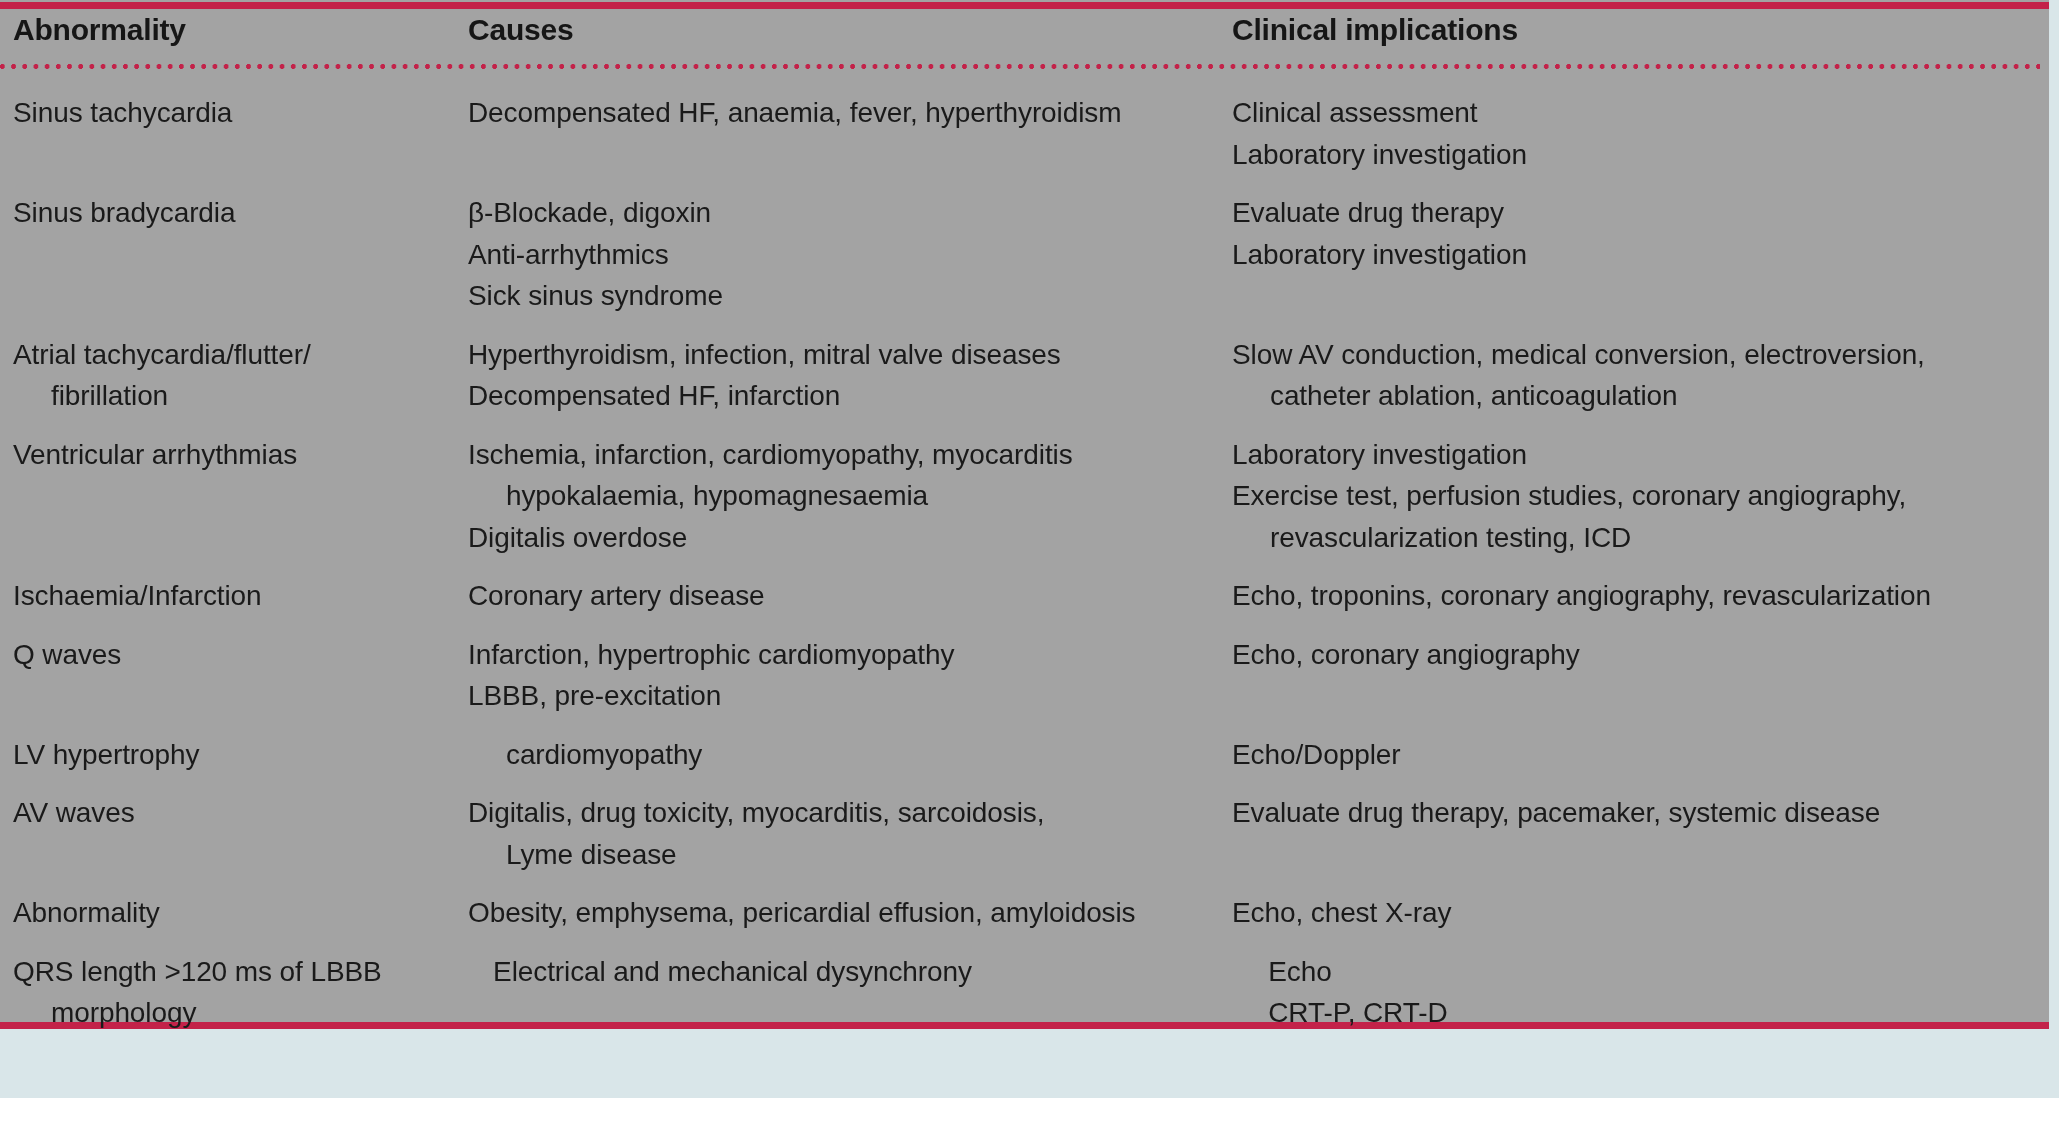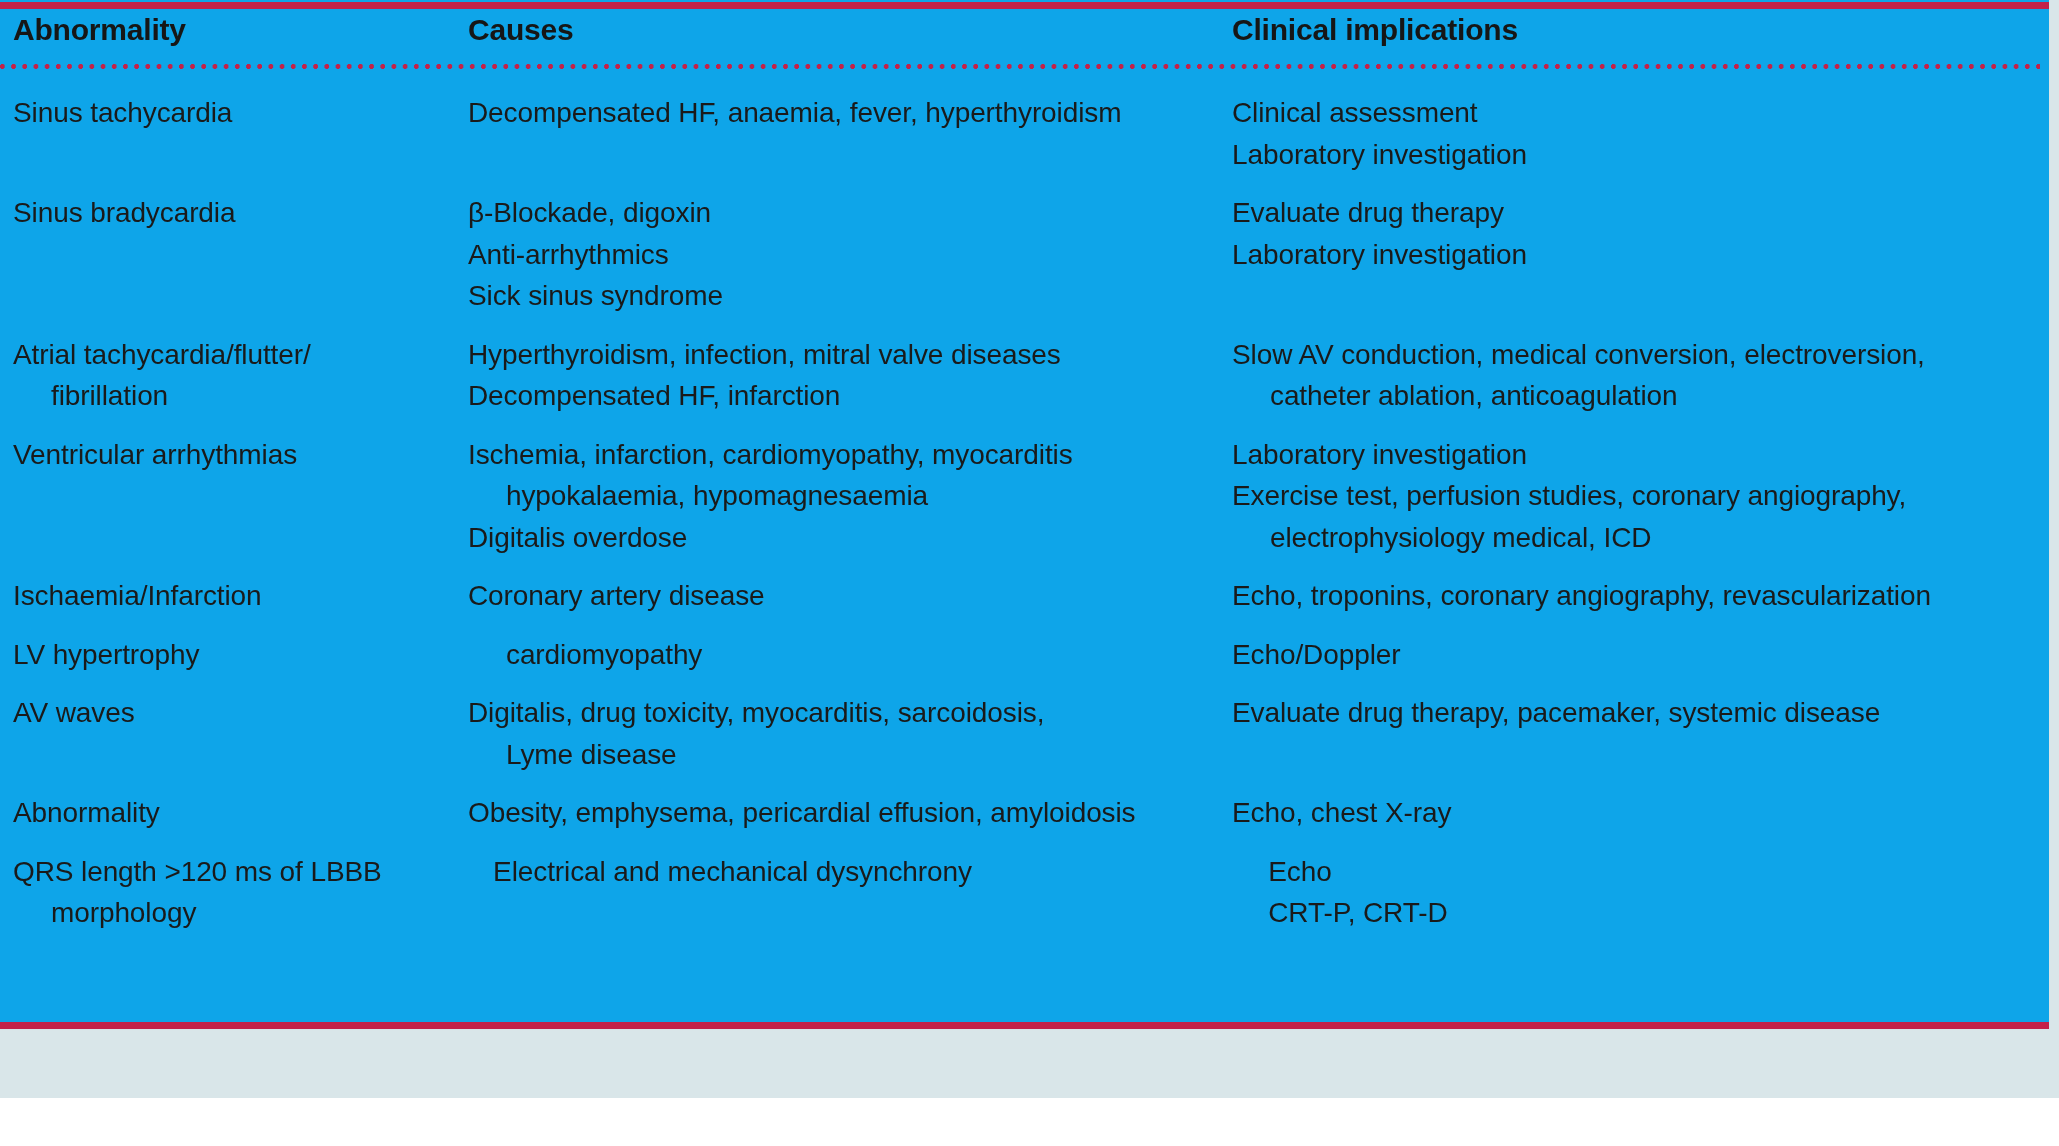--- a/index.html
+++ b/index.html
@@ -28,21 +28,21 @@
     height: 1098px;
     background: #d9e6e9;
   }
   
   .table-panel {
     position: absolute;
     left: 0;
     top: 0;
     width: 2049px;
     height: 1028px;
-    background: #0ea5e9;
+    background: #a3a3a3;
   }
   .rule-top {
     position: absolute;
     left: 0;
     top: 2px;
     width: 2049px;
     height: 7px;
     background: #c32249;
   }
   .rule-bottom {
@@ -197,38 +197,56 @@
             <div class="cell">
               <span class="line">Ischemia, infarction, cardiomyopathy, myocarditis</span>
               <span class="line indent">hypokalaemia, hypomagnesaemia</span>
               <span class="line">Digitalis overdose</span>
             </div>
           </div>
           <div class="col col-implications">
             <div class="cell">
               <span class="line">Laboratory investigation</span>
               <span class="line">Exercise test, perfusion studies, coronary angiography,</span>
-              <span class="line indent">electrophysiology medical, ICD</span>
+              <span class="line indent">revascularization testing, ICD</span>
             </div>
           </div>
         </div>
         <div class="row">
           <div class="col col-abnormality">
             <div class="cell">
               <span class="line">Ischaemia/Infarction</span>
             </div>
           </div>
           <div class="col col-causes">
             <div class="cell">
               <span class="line">Coronary artery disease</span>
             </div>
           </div>
           <div class="col col-implications">
             <div class="cell">
               <span class="line">Echo, troponins, coronary angiography, revascularization</span>
+            </div>
+          </div>
+        </div>
+        <div class="row">
+          <div class="col col-abnormality">
+            <div class="cell">
+              <span class="line">Q waves</span>
+            </div>
+          </div>
+          <div class="col col-causes">
+            <div class="cell">
+              <span class="line">Infarction, hypertrophic cardiomyopathy</span>
+              <span class="line">LBBB, pre-excitation</span>
+            </div>
+          </div>
+          <div class="col col-implications">
+            <div class="cell">
+              <span class="line">Echo, coronary angiography</span>
             </div>
           </div>
         </div>
         <div class="row">
           <div class="col col-abnormality">
             <div class="cell">
               <span class="line">LV hypertrophy</span>
             </div>
           </div>
           <div class="col col-causes">

